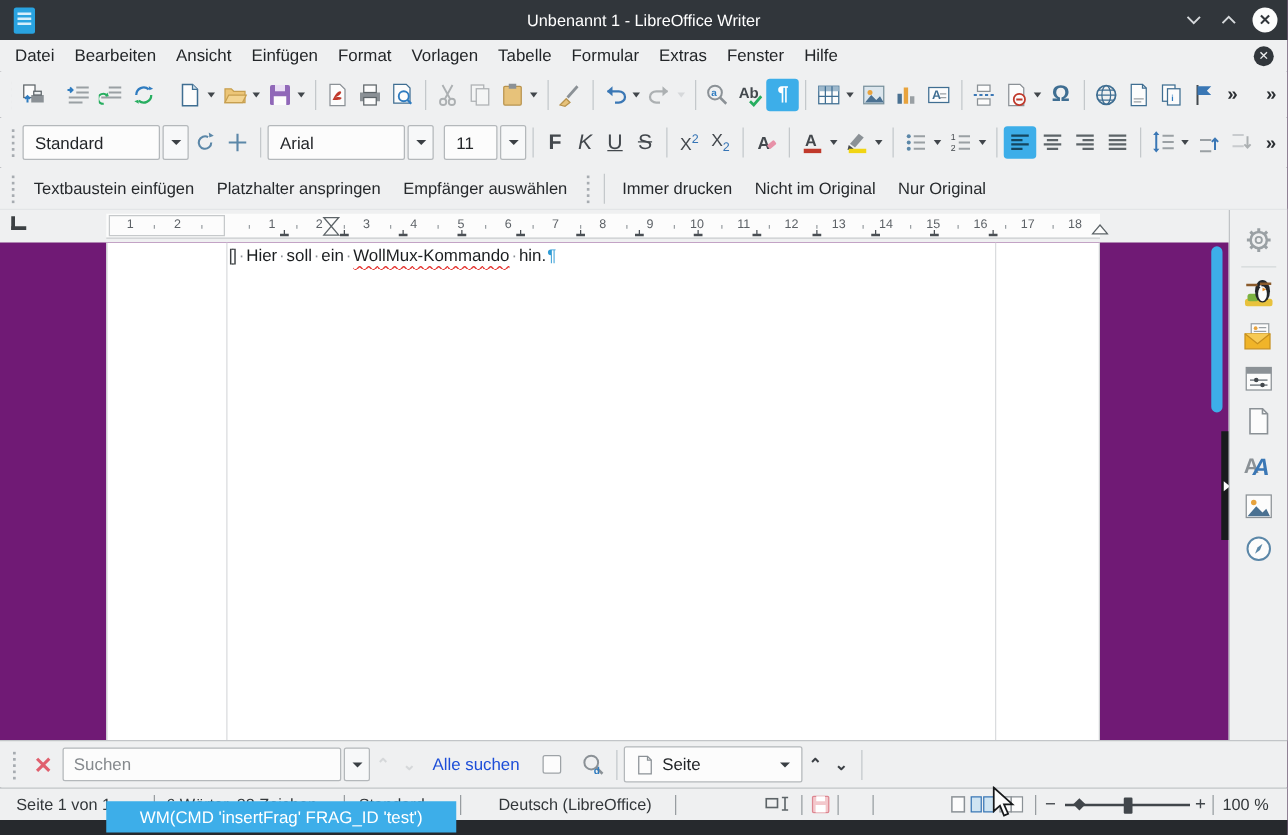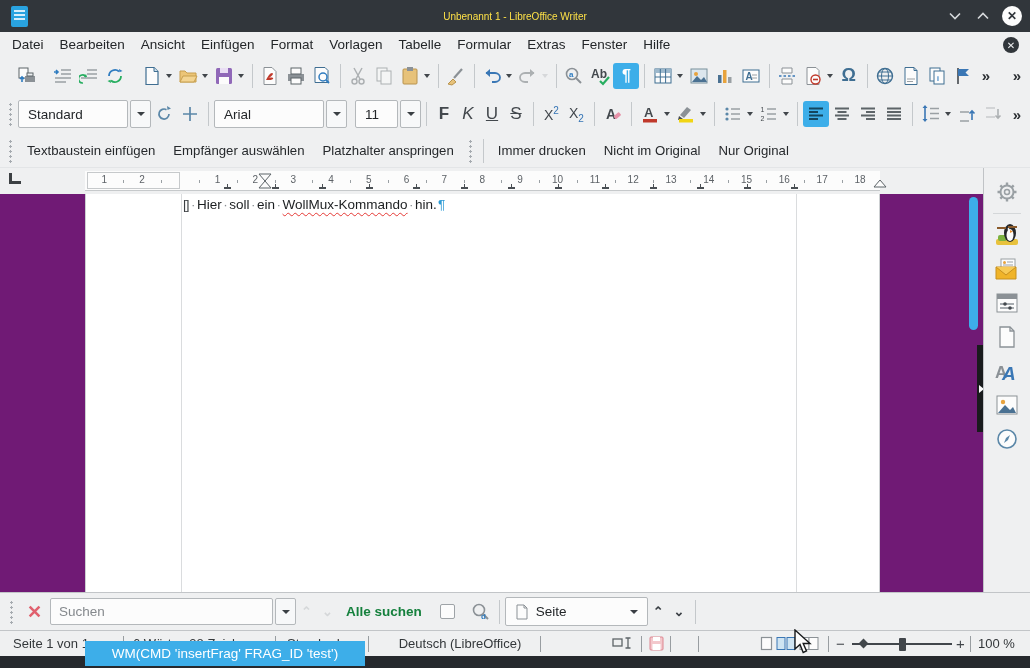--- a/index.html
+++ b/index.html
@@ -2,21 +2,21 @@
 <html><head>
 <meta charset="utf-8">
 <style>
   * { box-sizing: border-box; margin: 0; padding: 0; user-select: none; }
   html,body { width:1030px; height:668px; overflow:hidden; }
   body { font-family:"Liberation Sans", sans-serif; background:#eff0f1; position:relative;
          box-shadow: inset 1px 0 #31363b, inset -1px 0 #31363b; }
 
   
   .titlebar { height:32px; background:#31363b; position:relative; display:flex; align-items:center; }
-  .titlebar .apptitle { position:absolute; left:0; right:0; text-align:center; color:#fde047; font-size:10px; }
+  .titlebar .apptitle { position:absolute; left:0; right:0; text-align:center; color:#ffffff; font-size:13px; }
   .appicon { margin-left:11px; width:17px; height:21px; background:#29a3e0; border-radius:2px; position:relative; z-index:1; }
   .appicon::after { content:""; position:absolute; left:3px; top:4px; width:11px; height:2px; background:#d6eefb;
                     box-shadow:0 4px 0 #d6eefb, 0 8px 0 #d6eefb; }
   .winbtns { position:absolute; right:8px; top:0; height:32px; display:flex; align-items:center; gap:10px; }
   .wbtn { width:18px; height:18px; display:grid; place-items:center; color:#d6d9dc; font-size:12px; }
   .closecirc { width:20px; height:20px; background:#fcfcfc; border-radius:50%; display:grid; place-items:center;
                color:#31363b; font-size:12px; font-weight:bold; }
 
   
   .menubar { height:25px; background:#eff0f1; display:flex; align-items:center; padding-left:4px;
@@ -94,21 +94,21 @@
 
   
   .findbar { height:38px; background:#eff0f1; border-top:1px solid #c2c5c8; display:flex; align-items:center;
              padding:0 4px; font-size:13.5px; color:#232629; }
   .findclose { color:#e0606e; font-size:18px; font-weight:bold; padding:0 8px; }
   .searchbox { width:223px; height:27px; border:1px solid #b4b8bb; border-radius:2px; background:#fcfcfc;
                font-family:"Liberation Sans",sans-serif; font-size:13.5px; padding:0 8px; color:#232629; }
   .searchbox::placeholder { color:#85898d; }
   .chev { font-size:13px; color:#3a3f44; padding:0 5px; font-weight:bold; }
   .chev.dis { color:#b7bbbe; }
-  .graytext { color:#15803d; padding:0 8px;font-weight:bold; }
+  .graytext { color:#1d4ed8; padding:0 8px; }
   .checkbox { width:15px; height:15px; border:1px solid #9ea3a7; border-radius:2px; background:#fcfcfc;
               margin:0 7px 0 10px; flex:0 0 auto; }
   .navcombo { height:29px; min-width:143px; }
 
   
   .statusbar { height:26px; background:#eff0f1; border-top:1px solid #c2c5c8; position:relative;
                font-size:13px; color:#33373a; }
   .statusbar .sfield { position:absolute; top:5px; white-space:nowrap; }
   .ssep { position:absolute; top:5px; width:1px; height:16px; background:#989da1; }
   .zoomtrack { position:absolute; top:12px; left:852px; width:100px; height:2px; background:#41464b; }
@@ -503,22 +503,22 @@
     </span>
   <span class="spacer"></span>
   <span class="overflow">»</span>
 </div>
 
 <div class="tb tb3">
   <span class="grip"></span>
   <span style="display:flex;align-items:flex-end">
 
   <span class="wmbtn">Textbaustein einfügen</span>
+      <span class="wmbtn">Platzhalter anspringen</span>
       <span class="wmbtn">Empfänger auswählen</span>
-      <span class="wmbtn">Platzhalter anspringen</span>
     </span>
   <span class="grip"></span>
   <span class="sep"></span>
   <span style="display:flex;align-items:center">
 
   <span class="wmbtn">Immer drucken</span>
       <span class="wmbtn">Nicht im Original</span>
       <span class="wmbtn">Nur Original</span>
     </span>
   <span class="spacer"></span>

